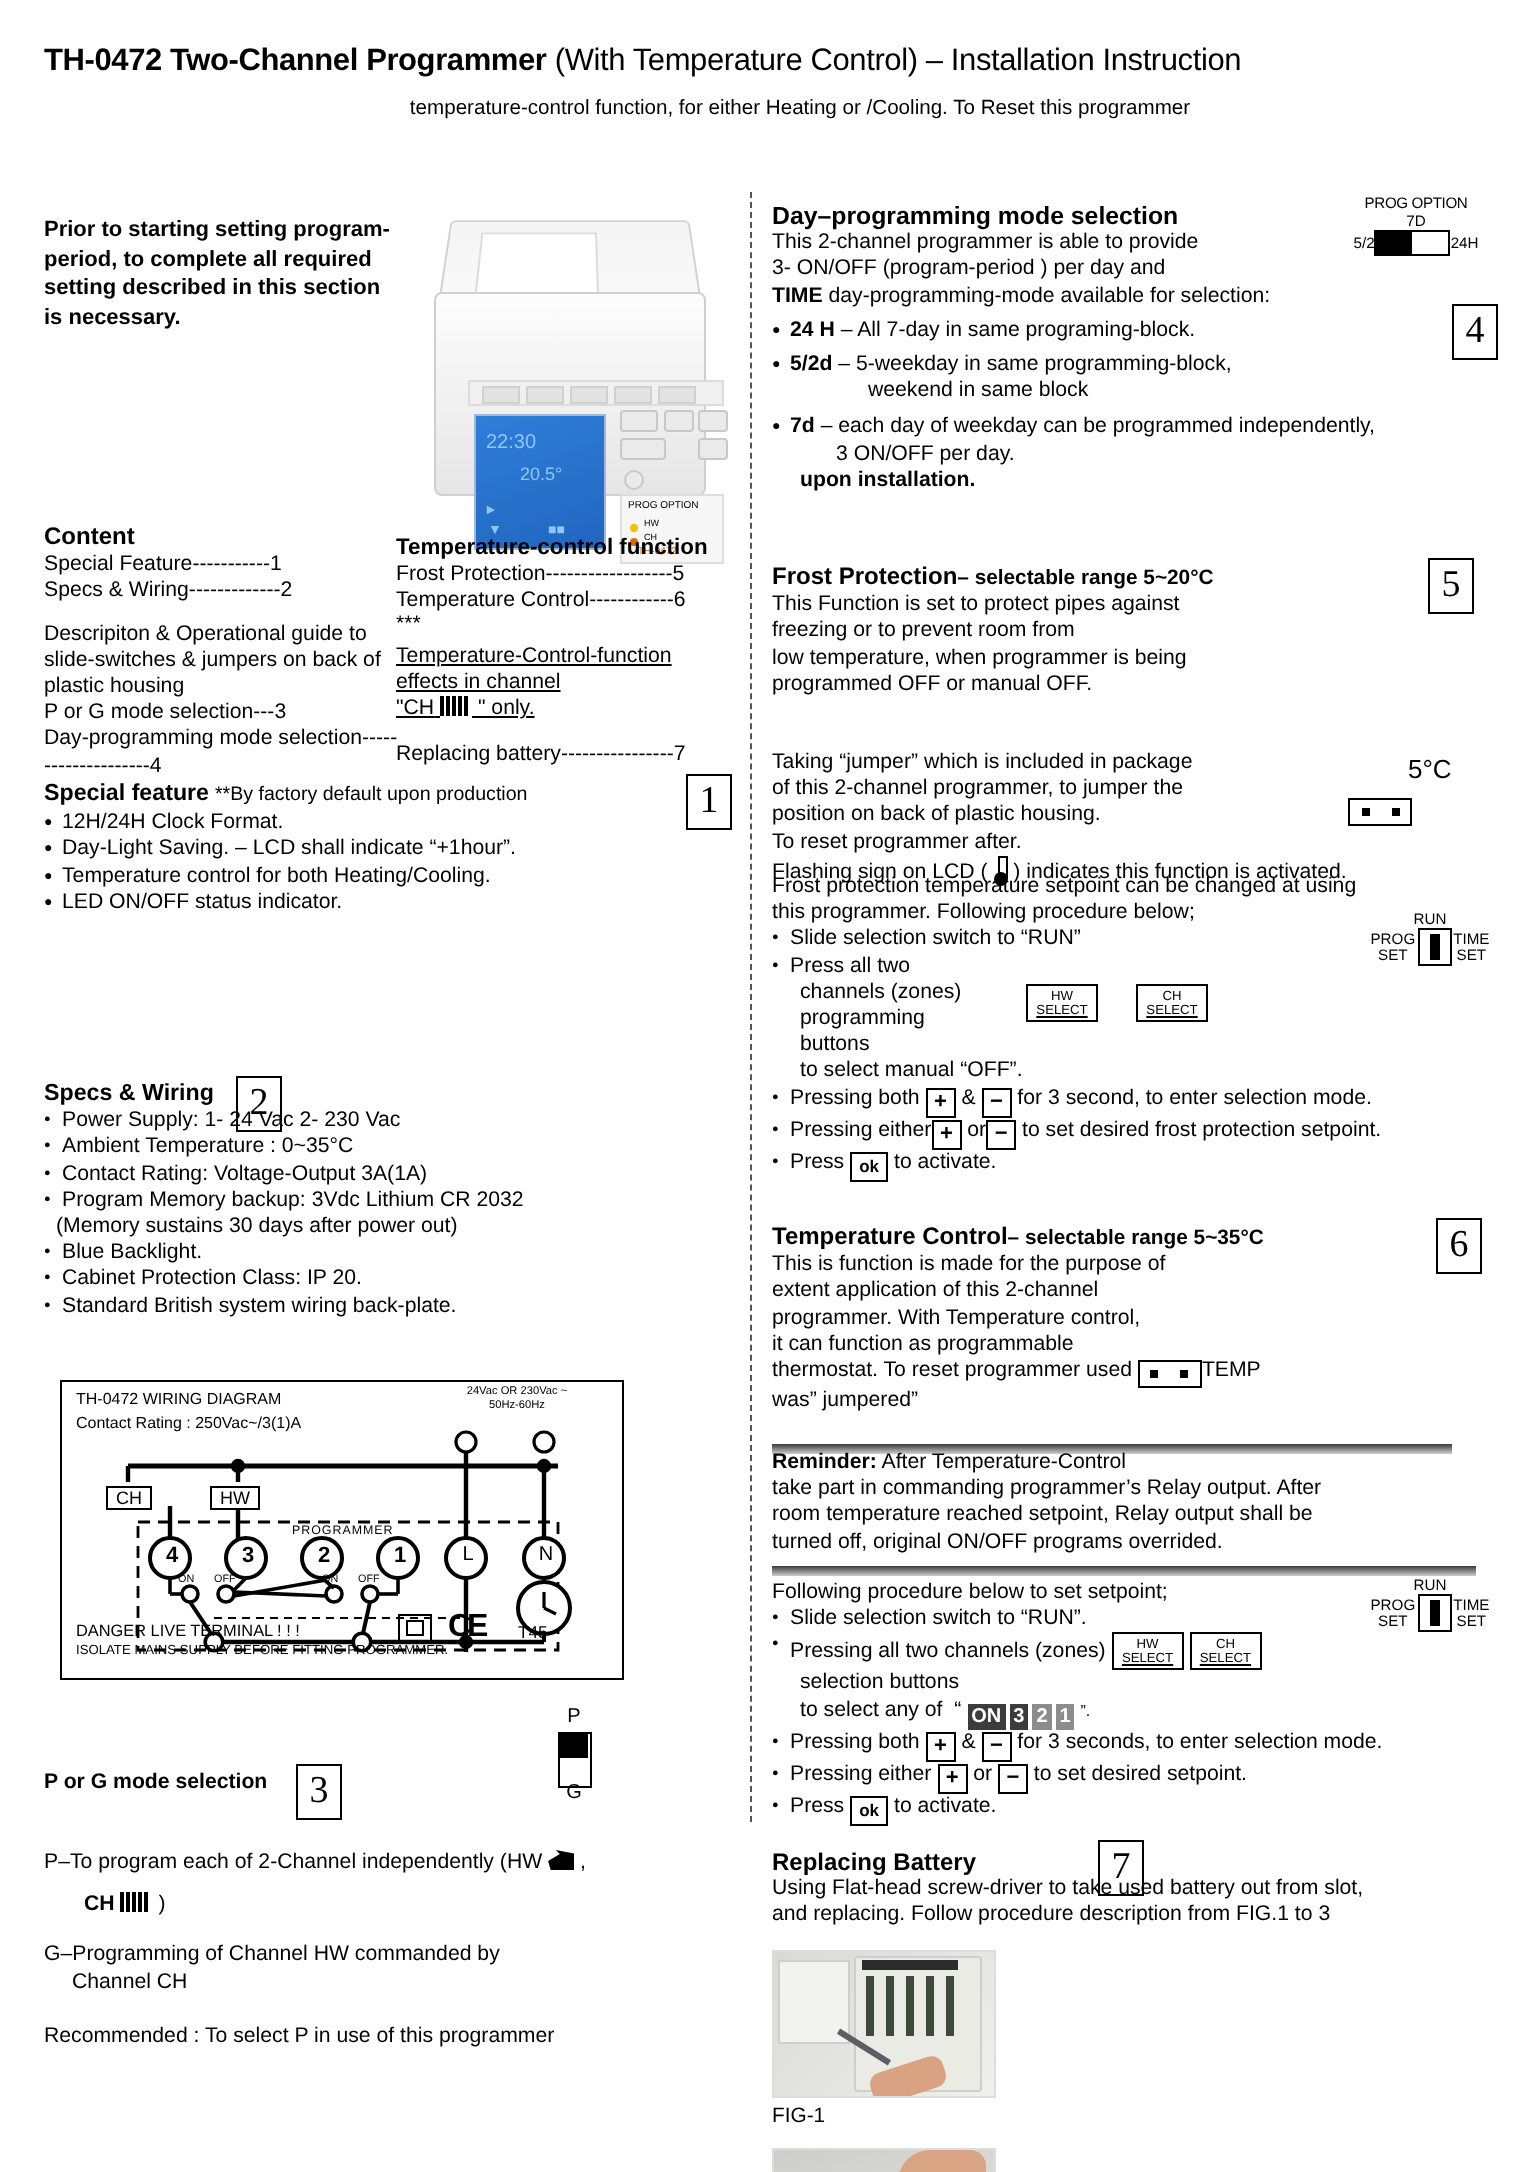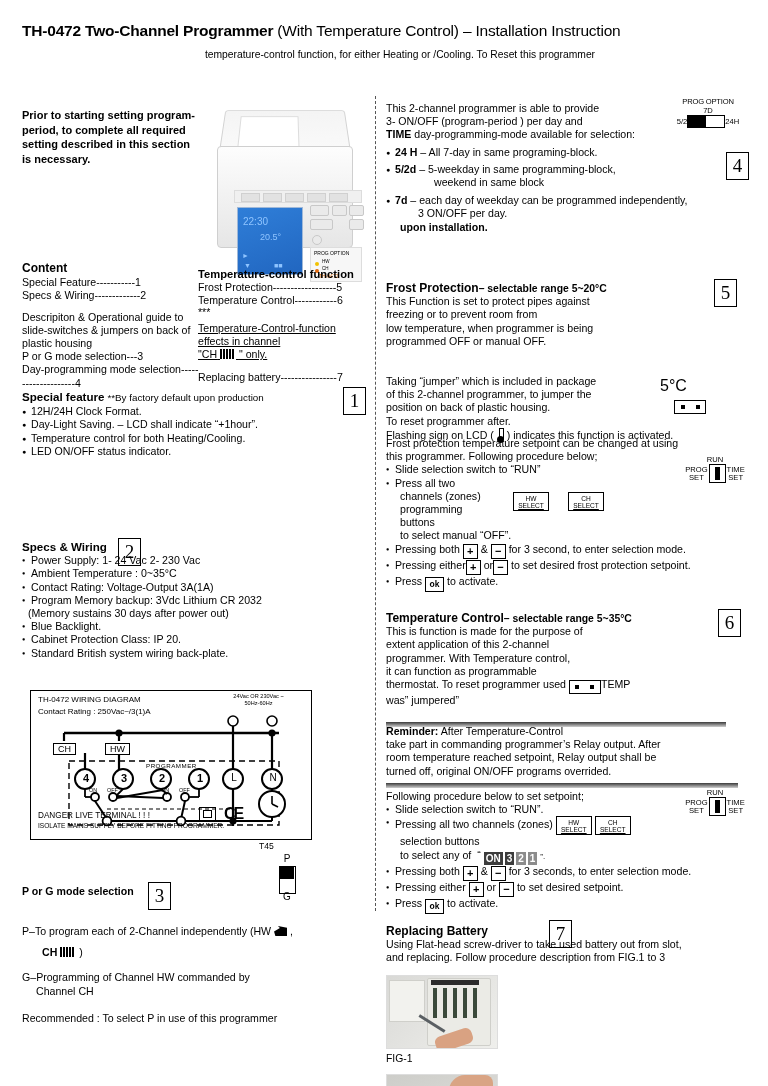--- a/index.html
+++ b/index.html
@@ -343,21 +343,21 @@
     <div style="position:absolute;left:76px;top:96px;font-size:5.4px;">OFF</div>
     <div style="position:absolute;left:130px;top:96px;font-size:5.4px;">ON</div>
     <div style="position:absolute;left:148px;top:96px;font-size:5.4px;">OFF</div>
 
     <div style="position:absolute;left:7px;top:120px;font-size:8.2px;">DANGER LIVE TERMINAL !  !  !</div>
     <div style="position:absolute;left:7px;top:131px;font-size:6.6px;">ISOLATE MAINS SUPPLY BEFORE FITTING PROGRAMMER.</div>
     <div style="position:absolute;left:168px;top:116px;width:15px;height:12px;border:1.5px solid #000;">
       <div style="position:absolute;left:3px;top:2px;width:7px;height:6px;border:1.4px solid #000;"></div>
     </div>
     <div style="position:absolute;left:193px;top:114px;font-size:16px;font-weight:bold;letter-spacing:-2px;">CE</div>
-    <div style="position:absolute;left:228px;top:120px;font-size:8.6px;margin-top:30px;">T45</div>
+    <div style="position:absolute;left:228px;top:120px;font-size:8.6px;">T45</div>
   </div>
 
   <div class="numbox" style="left:148px;top:882px;">3</div>
   <div class="blk t" id="sec3lbl">
     <span class="h">P or G mode selection</span>
   </div>
   <div class="blk" id="pgjump">
     <div class="lt">P</div>
     <div class="body"></div>
     <div class="fill"></div>
@@ -388,20 +388,21 @@
     <div class="row">
       <span class="lbl">5/2</span>
       <span class="sw">
           <i style="background:#000"></i>
           <i style="background:#fff"></i>
         </span>
       <span class="lbl">24H</span>
     </div>
   </div>
   <div class="blk t" id="sec4">
+    <div class="h" style="font-size:12.4px;">Day–programming mode selection</div>
     <div>This 2-channel programmer is able to provide</div>
     <div>3- ON/OFF (program-period ) per day and</div>
     <div>
       <span class="h">TIME</span><span> day-programming-mode available for selection:</span>
     </div>
     <div class="bul" style="margin-top:4px;">
       <span class="h">24 H</span><span> – All 7-day in same programing-block.</span>
     </div>
     <div class="bul" style="margin-top:4px;">
       <span class="h">5/2d</span><span> – 5-weekday in same programming-block,</span>
@@ -429,21 +430,21 @@
     <div>Taking “jumper” which is included in package</div>
     <div>of this 2-channel programmer, to jumper the</div>
     <div>position on back of plastic housing.</div>
     <div>To reset programmer after.</div>
     <div>
       <span>Flashing  sign on LCD  (</span>
       <span class="therm"><i></i><u></u></span>
       <span>) indicates this function is activated.</span>
     </div>
   </div>
-  <div class="blk" style="left:660px;top:377px;font-size:16px;">5°C</div>
+  <div class="blk" style="left:704px;top:377px;font-size:13px;">5°C</div>
   <div class="blk" style="left:674px;top:394px;">
     <span class="jmp">
         <i></i>
         <i></i>
       </span>
   </div>
 
   <div class="blk t" id="sec5c">
     <div>Frost protection temperature setpoint can be changed at using</div>
     <div>this programmer. Following procedure below;</div>

